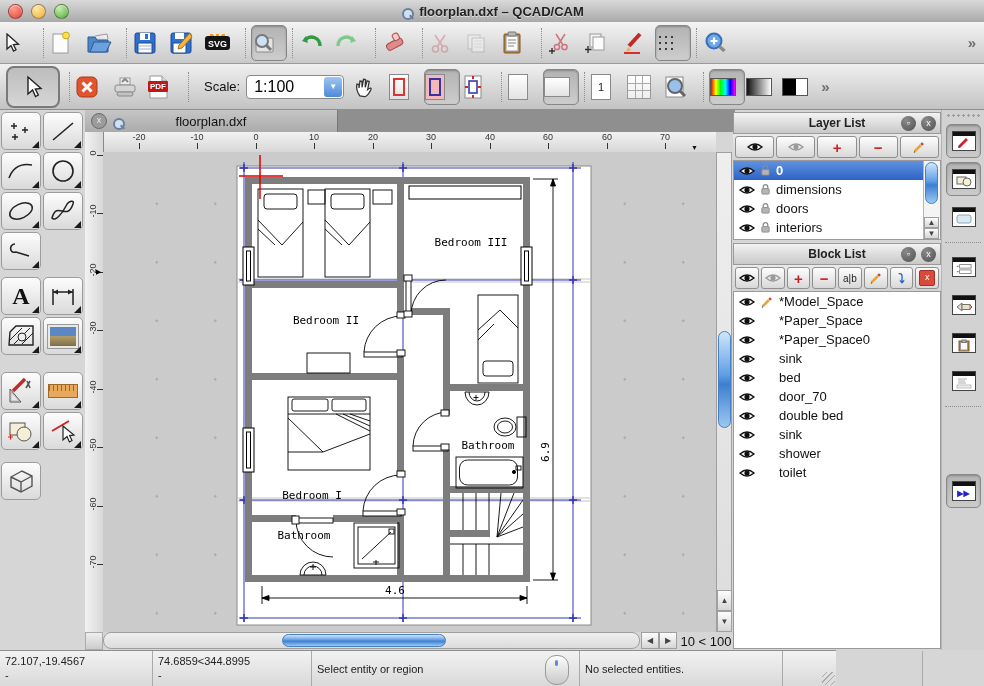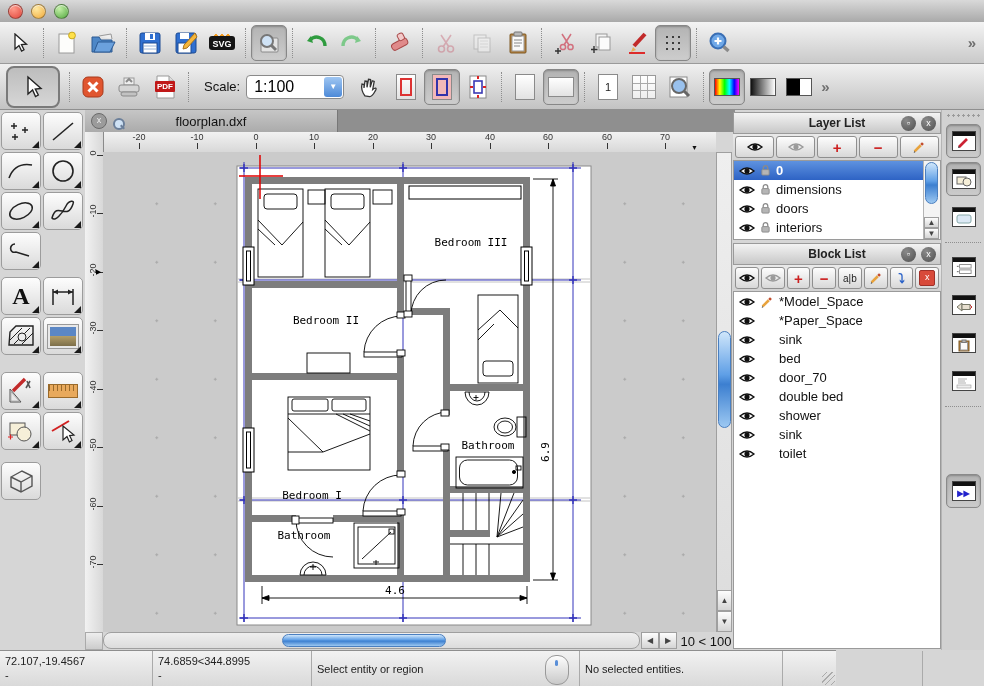--- a/index.html
+++ b/index.html
@@ -16,21 +16,21 @@
   .light.green{background:radial-gradient(circle at 35% 30%,#c4f0a8,#52a83e);}
   #title-center{position:absolute;left:0;right:0;display:flex;align-items:center;justify-content:center;gap:5px;pointer-events:none;}
   #titlebar .ttl{font-size:13px;font-weight:bold;color:#222;text-shadow:0 1px 0 rgba(255,255,255,.6);}
   .doc-ico{width:14px;height:14px;display:inline-block;position:relative;}
   .doc-ico:before{content:"";position:absolute;left:2px;top:4px;width:8px;height:8px;border:2px solid #6b7f9a;border-radius:50%;background:#cfe2f5;}
   .doc-ico:after{content:"";position:absolute;right:0px;bottom:0px;width:5px;height:2px;background:#6b7f9a;transform:rotate(45deg);}
 
   
   #toolbar1{left:0;top:22px;width:984px;height:42px;background:linear-gradient(#f4f4f4,#c9c9c9);border-bottom:1px solid #9a9a9a;display:flex;align-items:center;padding-left:2px;box-sizing:border-box;}
   #toolbar2{left:0;top:64px;width:984px;height:46px;background:linear-gradient(#f0f0f0,#c3c3c3);border-bottom:1px solid #8f8f8f;display:flex;align-items:center;padding-left:6px;box-sizing:border-box;}
-  .tb{width:34px;height:34px;border-radius:5px;display:flex;align-items:center;justify-content:center;flex:0 0 auto;border:1px solid transparent;}
+  .tb{width:34px;height:34px;border-radius:5px;display:flex;align-items:center;flex:0 0 auto;border:1px solid transparent;}
   .tb.pressed{background:linear-gradient(#b3b3b3,#cdcdcd);border:1px solid #878787;box-shadow:inset 0 1px 2px rgba(0,0,0,.25);}
   .tb.dis{opacity:.45;}
   .sep{height:30px;border-left:1px dotted #8d8d8d;margin:0 5px;flex:0 0 auto;}
   .chev{color:#6f6f6f;font-size:15px;font-weight:bold;margin-left:6px;}
   .tb svg{display:block;}
   #arrow-big{width:50px;height:38px;border:2px solid #7a7a7a;border-radius:8px;background:linear-gradient(#bdbdbd,#d6d6d6);display:flex;align-items:center;justify-content:center;margin-right:4px;}
   .lbl{font-size:13px;color:#111;margin:0 6px 0 10px;}
   #scale-combo{width:96px;height:22px;background:#fff;border:1px solid #8a8a8a;border-radius:4px;display:flex;align-items:center;position:relative;}
   #scale-combo .val{font-size:16px;padding-left:7px;flex:1;}
   #scale-combo .dd{width:18px;height:20px;border-radius:3px;background:linear-gradient(#9fc6f2,#4d8ad8);display:flex;align-items:center;justify-content:center;color:#fff;font-size:8px;margin-right:1px;}
@@ -145,20 +145,24 @@
       </g>
   </defs>
 </svg>
 
 <div id="win">
 
   <div id="titlebar" class="abs">
     <span class="light red"></span>
     <span class="light yellow"></span>
     <span class="light green"></span>
+    <span id="title-center">
+      <span class="doc-ico"></span>
+      <span class="ttl">floorplan.dxf – QCAD/CAM</span>
+    </span>
   </div>
 
   <div id="toolbar1" class="abs">
     <div class="tb">
         <svg width="18" height="20" viewBox="0 0 18 20">
           <path d="M4,1 L4,16 L8,12.5 L10.6,18 L13,16.8 L10.4,11.6 L15.5,11.2 Z" fill="#fff" stroke="#222" stroke-width="1.3"></path>
         </svg>
       </div>
     <div class="sep"></div>
     <div class="tb">
@@ -819,20 +823,27 @@
             <use href="#eye"></use>
           </svg>
           <span class="spacer14"></span>
           <span>*Paper_Space</span>
         </div>
       <div class="prow">
           <svg class="ic16" viewBox="0 0 16 12">
             <use href="#eye"></use>
           </svg>
           <span class="spacer14"></span>
+          <span>*Paper_Space0</span>
+        </div>
+      <div class="prow">
+          <svg class="ic16" viewBox="0 0 16 12">
+            <use href="#eye"></use>
+          </svg>
+          <span class="spacer14"></span>
           <span>sink</span>
         </div>
       <div class="prow">
           <svg class="ic16" viewBox="0 0 16 12">
             <use href="#eye"></use>
           </svg>
           <span class="spacer14"></span>
           <span>bed</span>
         </div>
       <div class="prow">
@@ -847,28 +858,28 @@
             <use href="#eye"></use>
           </svg>
           <span class="spacer14"></span>
           <span>double bed</span>
         </div>
       <div class="prow">
           <svg class="ic16" viewBox="0 0 16 12">
             <use href="#eye"></use>
           </svg>
           <span class="spacer14"></span>
+          <span>sink</span>
+        </div>
+      <div class="prow">
+          <svg class="ic16" viewBox="0 0 16 12">
+            <use href="#eye"></use>
+          </svg>
+          <span class="spacer14"></span>
           <span>shower</span>
-        </div>
-      <div class="prow">
-          <svg class="ic16" viewBox="0 0 16 12">
-            <use href="#eye"></use>
-          </svg>
-          <span class="spacer14"></span>
-          <span>sink</span>
         </div>
       <div class="prow">
           <svg class="ic16" viewBox="0 0 16 12">
             <use href="#eye"></use>
           </svg>
           <span class="spacer14"></span>
           <span>toilet</span>
         </div>
     </div>
   </div>

